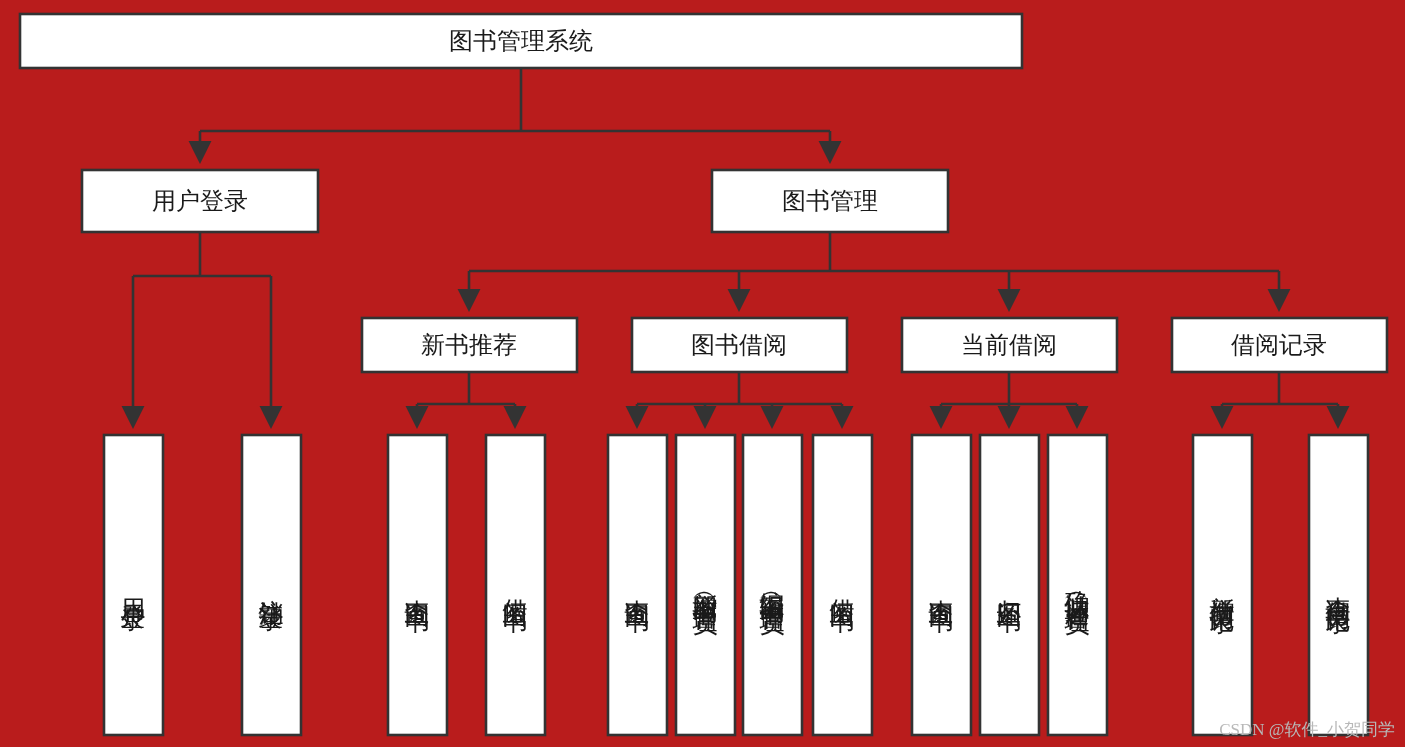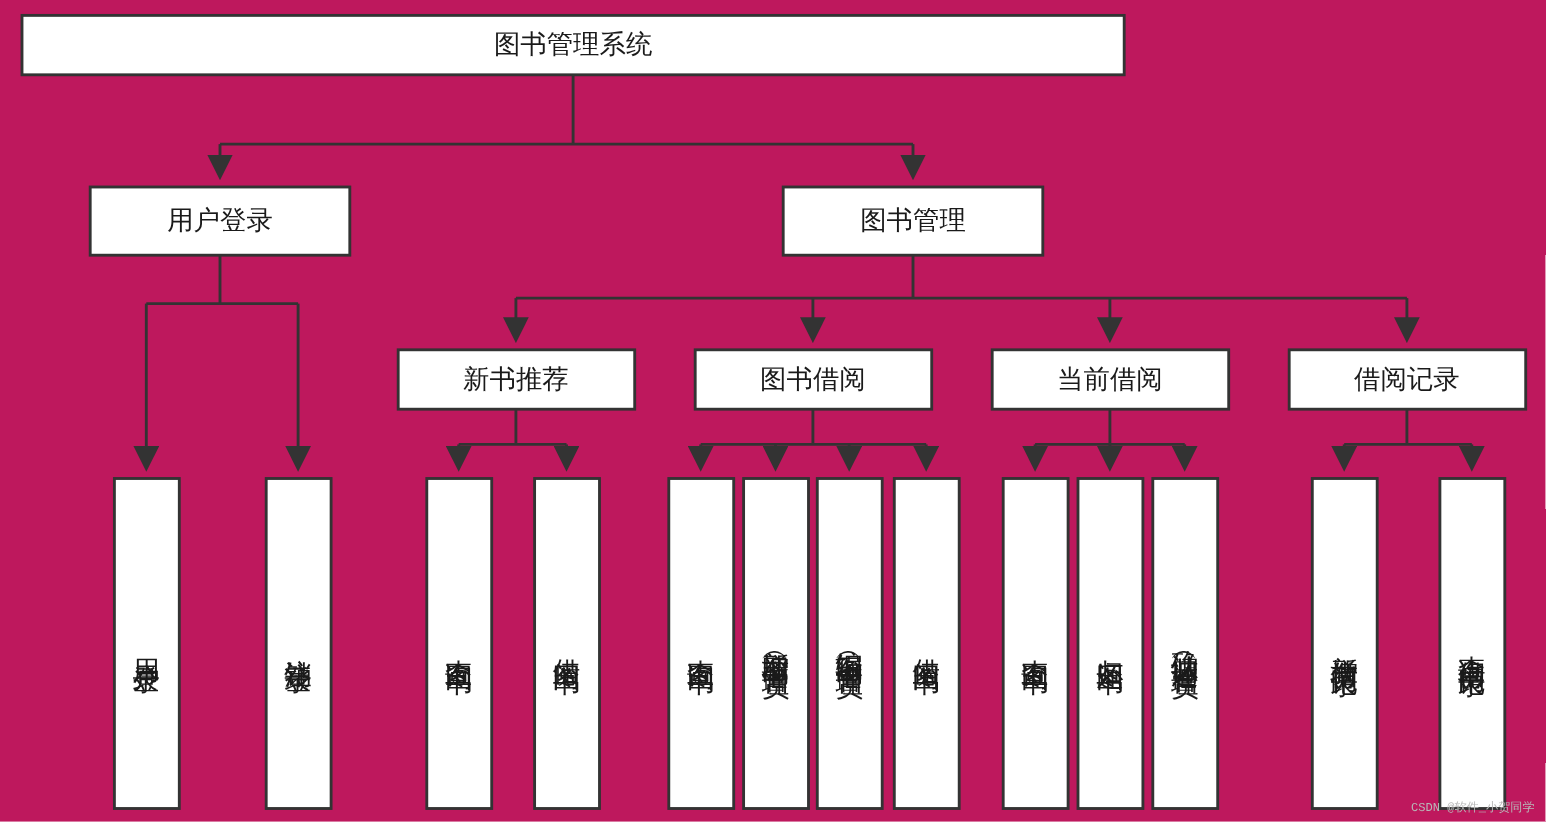--- a/index.html
+++ b/index.html
@@ -4,21 +4,21 @@
 <style>
   html, body {
     margin: 0;
     padding: 0;
     background: #ffffff;
   }
   #stage {
     position: relative;
     width: 1405px;
     height: 747px;
-    background: #be185d;
+    background: #b91c1c;
     font-family: "DejaVu Sans", "Liberation Sans", sans-serif;
     overflow: hidden;
   }
   #tree {
     position: absolute;
     left: 0;
     top: 0;
     width: 1405px;
     height: 747px;
   }
@@ -50,23 +50,23 @@
     stroke-linecap: butt;
   }
   .arrow-head {
     fill: #333333;
     stroke: none;
   }
   .watermark {
     position: absolute;
     right: 10px;
     bottom: 6px;
-    font-size: 11px;
+    font-size: 17px;
     color: #b8b8b8;
-    font-family: Liberation Mono, monospace;
+    font-family: Liberation Serif, serif;
     white-space: nowrap;
     pointer-events: none;
   }
 </style>
 </head>
 <body>
 
 <div id="stage">
 
   <svg id="tree" viewBox="0 0 1405 747">

